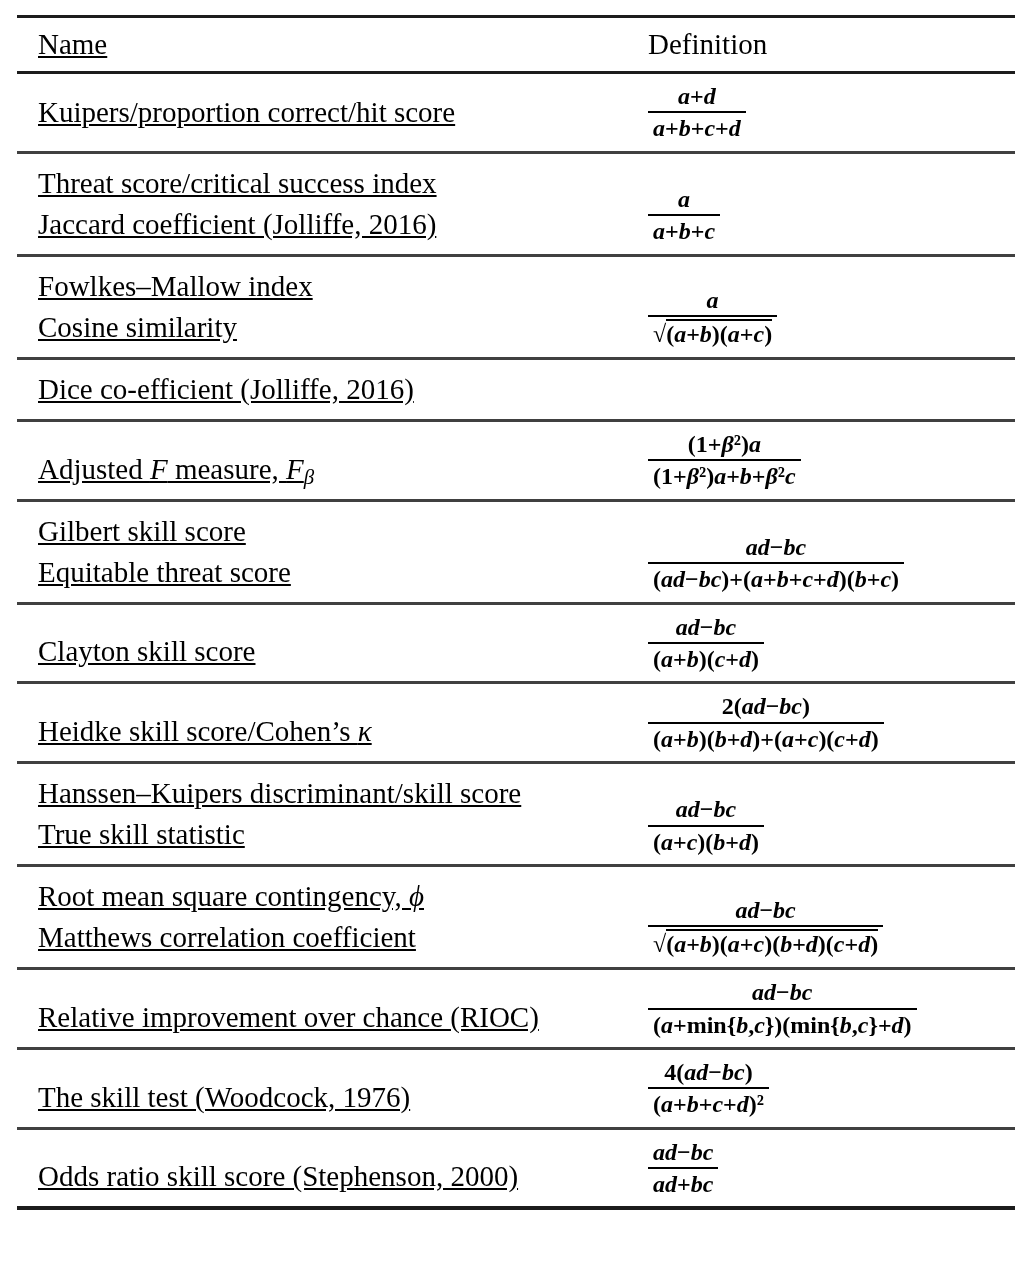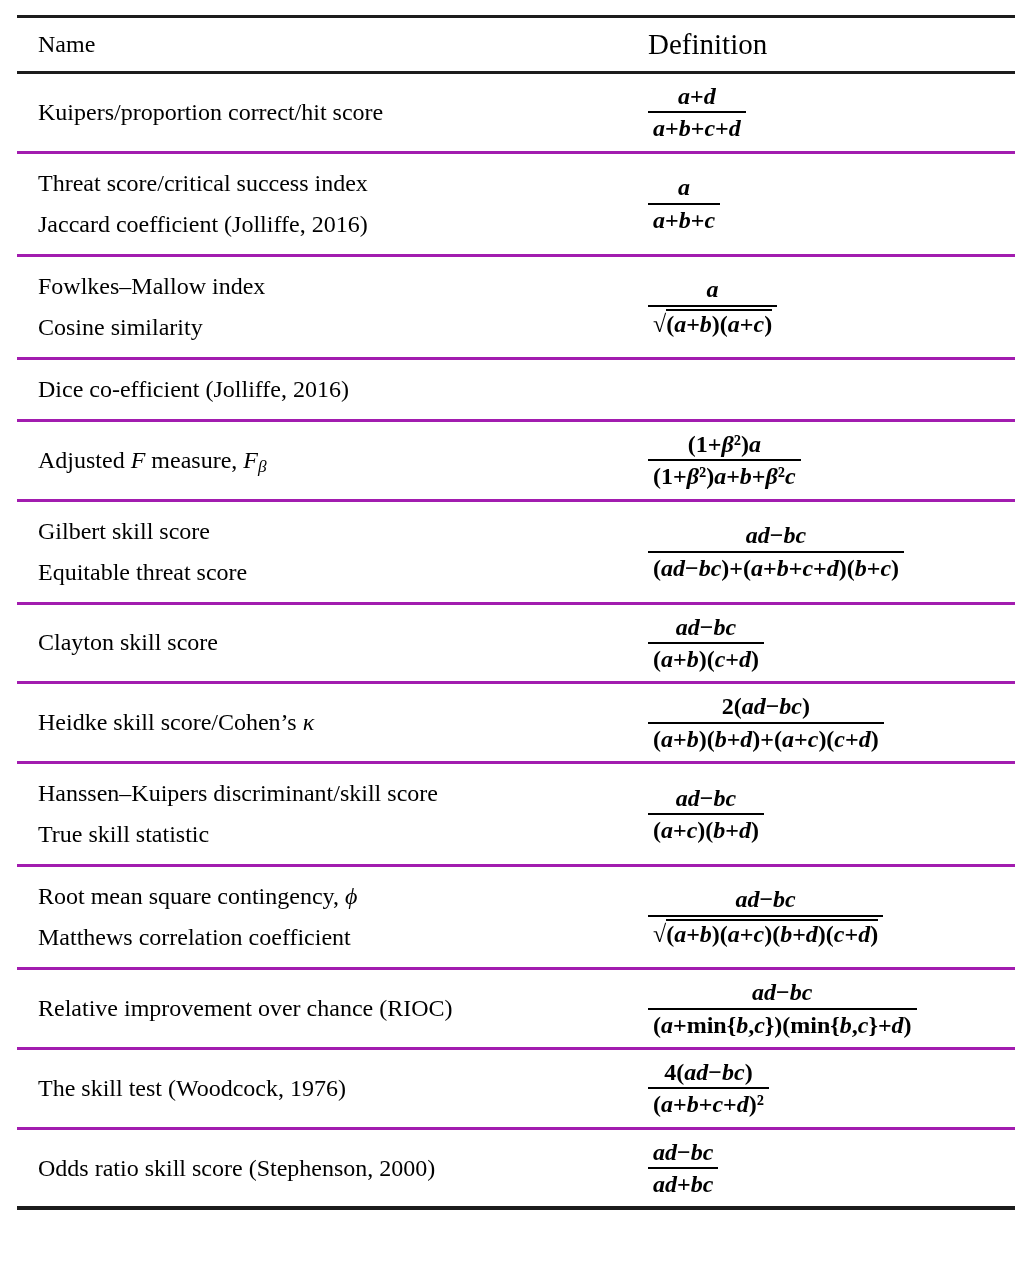--- a/index.html
+++ b/index.html
@@ -23,29 +23,31 @@
   .row {
     display: flex;
     align-items: center;
     padding: 9px 0;
   }
   .header-row {
     border-bottom: 3px solid #1c1c1c;
     padding: 10px 0;
   }
   .table-body .row + .row {
-    border-top: 3px solid #a21caf;
+    border-top: 3px solid #404040;
+    align-items: flex-end;
   }
   .cell { }
   .name-cell {
     box-sizing: border-box;
     width: 631px;
     padding-left: 21px;
-    font-size: 24px;
+    font-size: 29px;
     flex: none;
+    text-decoration: underline;
   }
   .def-cell {
     flex: 1;
     font-size: 29px;
   }
   .name-line {
     line-height: 41px;
     white-space: nowrap;
   }
   .mi { font-style: italic; }

